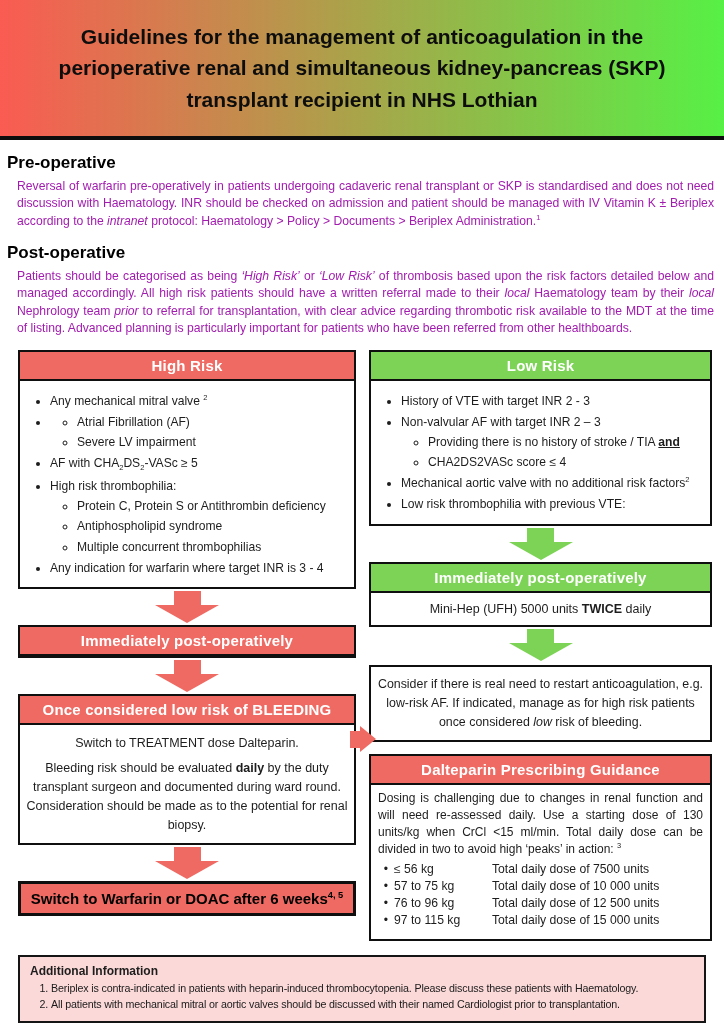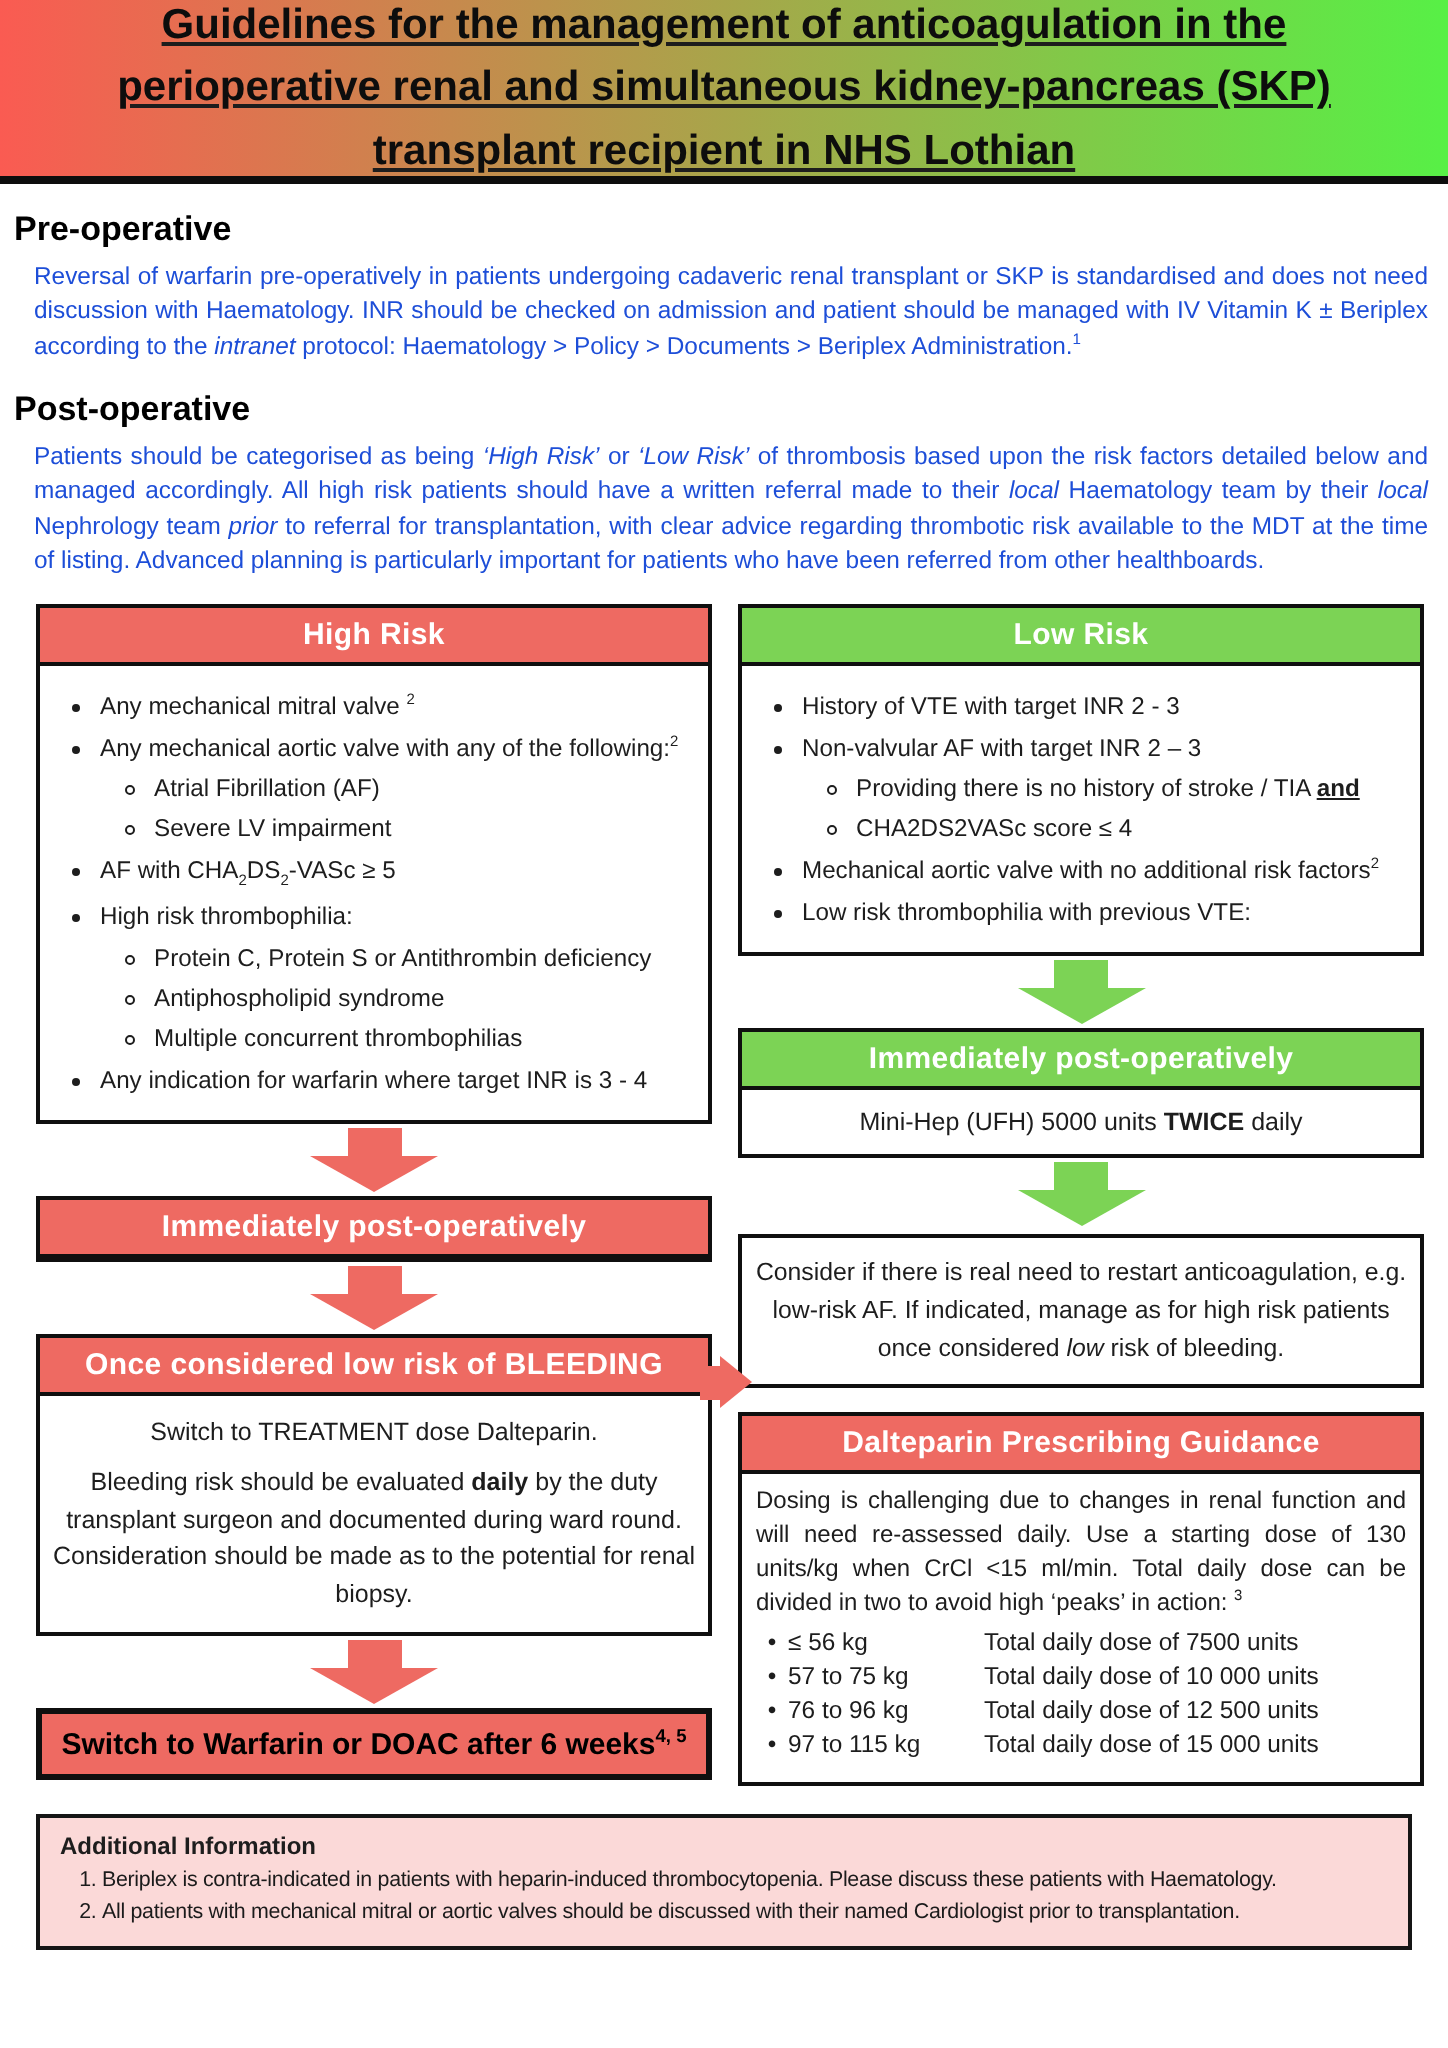--- a/index.html
+++ b/index.html
@@ -2,27 +2,27 @@
 <html><head>
 <meta charset="utf-8">
 <style>
   * { box-sizing: border-box; }
   body {
     margin: 0; width: 724px; height: 1024px; overflow: hidden;
     background: #fff; color: #1d1d1d;
     font-family: "Liberation Sans", sans-serif;
   }
   .banner {
-    height: 92px; border-bottom: 4px solid #0d0d0d;
+    height: 140px; border-bottom: 4px solid #0d0d0d;
     background: linear-gradient(90deg, #fa5b52 0%, #a8a54a 50%, #57f046 100%);
-    display: flex; align-items: center; justify-content: center; text-decoration: underline;
+    display: flex; align-items: center; justify-content: center;
   }
   .banner h1 { margin: 0; padding: 0 24px; text-align: center; font-size: 21px; line-height: 1.5; color: #0d0d0d; font-weight: bold; }
   h2.sec { font-size: 17px; font-weight: bold; margin: 13px 0 5px 7px; color: #000000; }
-  .para { margin: 0 10px 0 17px; font-size: 12.2px; line-height: 1.42; text-align: justify; color: #1d4ed8; }
+  .para { margin: 0 10px 0 17px; font-size: 12.2px; line-height: 1.42; text-align: justify; color: #a21caf; }
   sup { font-size: 0.62em; }
   sub { font-size: 0.62em; }
 
   .flow { position: relative; display: flex; gap: 13px; margin: 13px 12px 0 18px; }
   .col { display: flex; flex-direction: column; }
   .col.left { width: 338px; flex: none; }
   .col.right { flex: 1; }
 
   .fbox { border: 2px solid #0f0f0f; background: #fff; }
   .hd { font-weight: bold; text-align: center; font-size: 15px; padding: 5px 4px; color: #fff; border-bottom: 2px solid #0f0f0f; letter-spacing: .2px; }
@@ -89,21 +89,21 @@
   </section>
 
   <div class="flow">
 
     <div class="col left">
       <div class="fbox">
         <div class="hd red">High Risk</div>
         <div class="bd">
           <ul class="risk-list">
             <li><span><span>Any mechanical mitral valve </span><sup>2</sup></span></li>
-            <li><span><span>Any mechanical aortic valve with any of the following:</span><sup>2</sup></span>
+            <li>
               <ul>
                 <li><span><span>Atrial Fibrillation (AF)</span></span></li>
                 <li><span><span>Severe LV impairment</span></span></li>
               </ul>
             </li>
             <li><span><span>AF with CHA</span><sub>2</sub><span>DS</span><sub>2</sub><span>-VASc ≥ 5</span></span></li>
             <li><span><span>High risk thrombophilia:</span></span>
               <ul>
                 <li><span><span>Protein C, Protein S or Antithrombin deficiency</span></span></li>
                 <li><span><span>Antiphospholipid syndrome</span></span></li>

